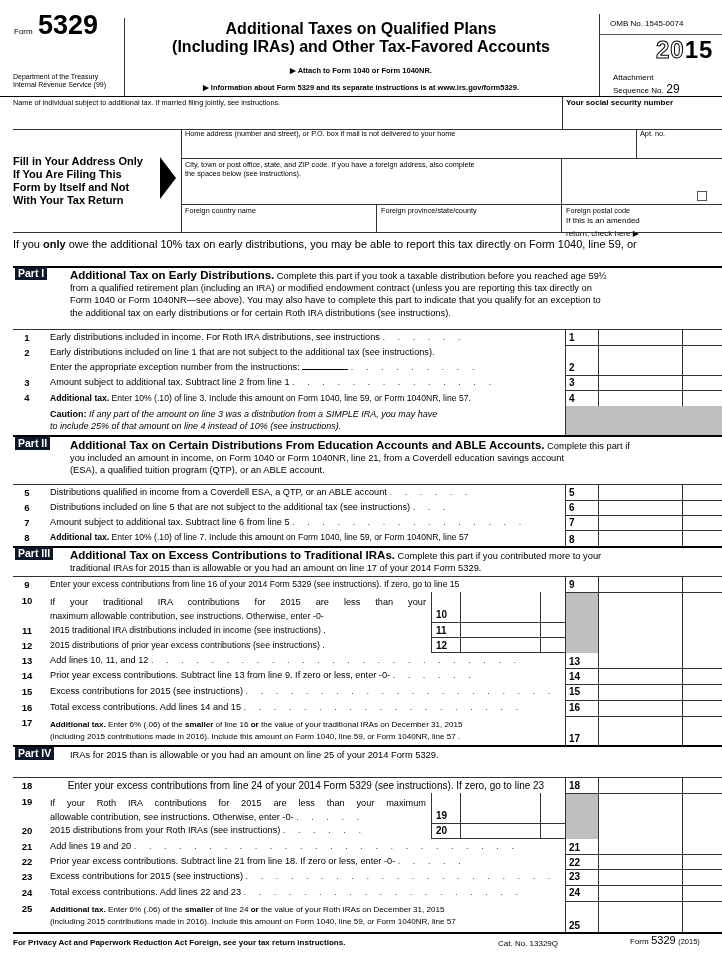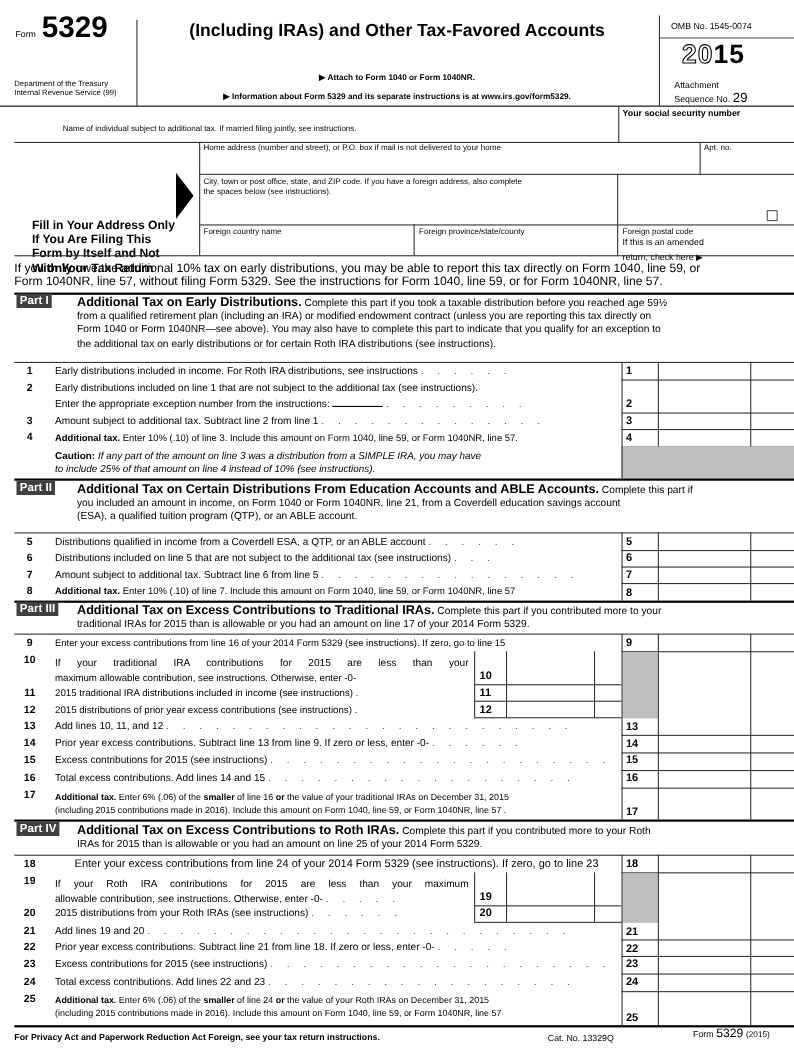--- a/index.html
+++ b/index.html
@@ -21,21 +21,21 @@
   .year-bold { font-size: 24px; font-weight: bold; letter-spacing: 1px; }
   .seq-small { font-size: 8px; line-height: 8px; }
   .seq-big { font-size: 12px; }
 
   .lbl { font-size: 7.3px; }
   .lbl-bold { font-size: 8px; font-weight: bold; }
   .fill-note { font-size: 11px; font-weight: bold; line-height: 13px; }
 
   .para { font-size: 11px; line-height: 12px; }
 
-  .part-tag { background: #404040; color: #fff; font-weight: bold; font-size: 10.5px; padding: 0 3px; height: 13px; line-height: 13px; }
+  .part-tag { background: #0f172a; color: #fff; font-weight: bold; font-size: 10.5px; padding: 0 3px; height: 13px; line-height: 13px; }
   .part-title { font-weight: bold; font-size: 11.5px; }
   .part-text { font-size: 9.3px; line-height: 12.2px; }
 
   .ln { position: absolute; font-size: 9.5px; font-weight: bold; width: 26px; text-align: center; }
   .desc { position: absolute; font-size: 9.2px; white-space: nowrap; overflow: hidden; }
   .desc.wrap { white-space: normal; }
   .dots { letter-spacing: 5px; color: #444; }
   .boxnum { position: absolute; font-size: 10px; font-weight: bold; padding-left: 4px; }
   .shade { position: absolute; background: #bfbfbf; }
   .caution { font-size: 9px; font-style: italic; line-height: 12px; }
@@ -50,46 +50,47 @@
 <div class="abs" style="left:0;top:0;width:722px;height:97px;">
   <span class="abs form-word" style="left:14px;top:27px;">Form</span>
   <span class="abs form-num" style="left:38px;top:10px;">5329</span>
   <div class="abs dept" style="left:13px;top:73px;">
     <div>Department of the Treasury</div>
     <div>Internal Revenue Service (99)</div>
   </div>
   <div class="vline" style="left:124px;top:18px;height:78px;"></div>
 
   <div class="abs title" style="left:126px;top:20px;width:470px;">
+    <div>Additional Taxes on Qualified Plans</div>
     <div>(Including IRAs) and Other Tax-Favored Accounts</div>
   </div>
   <div class="abs attach" style="left:126px;top:66px;width:470px;">▶ Attach to Form 1040 or Form 1040NR.</div>
   <div class="abs attach" style="left:126px;top:83px;width:470px;font-style:normal;">▶ Information about Form 5329 and its separate instructions is at www.irs.gov/form5329.</div>
 
   <div class="vline" style="left:599px;top:14px;height:82px;"></div>
   <div class="abs omb" style="left:610px;top:19px;">OMB No. 1545-0074</div>
   <div class="hline" style="left:599px;top:34px;width:123px;border-top-color:#555;"></div>
-  <div class="abs" style="left:620px;top:36px;">
+  <div class="abs" style="left:656px;top:36px;">
     <span class="year-outline">20</span><span class="year-bold">15</span>
   </div>
   <div class="abs" style="left:613px;top:74px;">
     <div class="seq-small">Attachment</div>
     <div><span class="seq-small">Sequence No.</span> <span class="seq-big">29</span></div>
   </div>
 </div>
 <div class="hline" style="left:0;top:96px;width:722px;border-top:1px solid #000;"></div>
 
-<div class="abs lbl" style="left:13px;top:112px;margin-left:44px;">Name of individual subject to additional tax. If married filing jointly, see instructions.</div>
+<div class="abs lbl" style="left:13px;top:98px;">Name of individual subject to additional tax. If married filing jointly, see instructions.</div>
 <div class="abs" style="left:13px;top:108px;width:548px;height:18px;"></div>
 <div class="vline" style="left:562px;top:97px;height:33px;"></div>
 <div class="abs lbl-bold" style="left:566px;top:98px;">Your social security number</div>
 <div class="abs" style="left:566px;top:108px;width:152px;height:20px;"></div>
 <div class="hline" style="left:13px;top:129px;width:709px;"></div>
 
-<div class="abs fill-note" style="left:29px;top:155px;margin-top:44px;">
+<div class="abs fill-note" style="left:13px;top:155px;">
   <div>Fill in Your Address Only</div>
   <div>If You Are Filing This</div>
   <div>Form by Itself and Not</div>
   <div>With Your Tax Return</div>
 </div>
 <svg class="abs" style="left:160px;top:157px;" width="16" height="42">
     <polygon points="0,0 16,21 0,42" fill="#000"></polygon>
   </svg>
 
 <div class="vline" style="left:181px;top:129px;height:103px;"></div>
@@ -117,21 +118,20 @@
 <div class="abs" style="left:185px;top:216px;width:190px;height:15px;"></div>
 <div class="vline" style="left:376px;top:204px;height:28px;"></div>
 <div class="abs lbl" style="left:381px;top:206px;">Foreign province/state/county</div>
 <div class="abs" style="left:381px;top:216px;width:178px;height:15px;"></div>
 <div class="abs lbl" style="left:566px;top:206px;">Foreign postal code</div>
 <div class="abs" style="left:566px;top:216px;width:154px;height:15px;"></div>
 <div class="hline" style="left:13px;top:232px;width:709px;"></div>
 
 <div class="abs para" style="left:13px;top:238px;width:709px;">
   <div><span>If you </span><b>only</b><span> owe the additional 10% tax on early distributions, you may be able to report this tax directly on Form 1040, line 59, or</span></div>
-  <div>Form 1040NR, line 57, without filing Form 5329. See the instructions for Form 1040, line 59, or for Form 1040NR, line 57.</div>
 </div>
 
 <div class="hline thick" style="left:13px;top:266px;width:709px;"></div>
 <div class="abs part-tag" style="left:15px;top:267px;">Part I</div>
 <div class="abs part-text" style="left:70px;top:269px;width:650px;">
   <div><span class="part-title">Additional Tax on Early Distributions.</span> <span>Complete this part if you took a taxable distribution before you reached age 59½</span></div>
   <div>from a qualified retirement plan (including an IRA) or modified endowment contract (unless you are reporting this tax directly on</div>
   <div>Form 1040 or Form 1040NR—see above). You may also have to complete this part to indicate that you qualify for an exception to</div>
   <div>the additional tax on early distributions or for certain Roth IRA distributions (see instructions).</div>
 </div>
@@ -280,21 +280,20 @@
 <span class="boxnum" style="left:565px;top:733px;">17</span>
 <div class="amt" style="left:599px;top:717px;width:83px;height:28px;"></div>
 
 <div class="vline" style="left:565px;top:576px;height:169px;"></div>
 <div class="vline" style="left:598px;top:576px;height:169px;"></div>
 <div class="vline" style="left:682px;top:576px;height:169px;"></div>
 
 <div class="hline thick" style="left:13px;top:745px;width:709px;"></div>
 <div class="abs part-tag" style="left:15px;top:747px;">Part IV</div>
 <div class="abs part-text" style="left:70px;top:749px;width:652px;">
-  <div style="white-space:nowrap;"><span class="part-title">Additional Tax on Excess Contributions to Roth IRAs.</span> <span>Complete this part if you contributed more to your Roth</span></div>
   <div>IRAs for 2015 than is allowable or you had an amount on line 25 of your 2014 Form 5329.</div>
 </div>
 <div class="hline" style="left:13px;top:777px;width:709px;"></div>
 
 <span class="ln" style="left:14px;top:780px;">18</span>
 <div class="desc" style="left:50px;top:780px;width:512px;font-size:10px;text-align:center;">Enter your excess contributions from line 24 of your 2014 Form 5329 (see instructions). If zero, go to line 23</div>
 <span class="boxnum" style="left:565px;top:780px;">18</span>
 <div class="amt" style="left:599px;top:778px;width:83px;height:15px;"></div>
 <div class="hline" style="left:565px;top:793px;width:157px;"></div>
 

